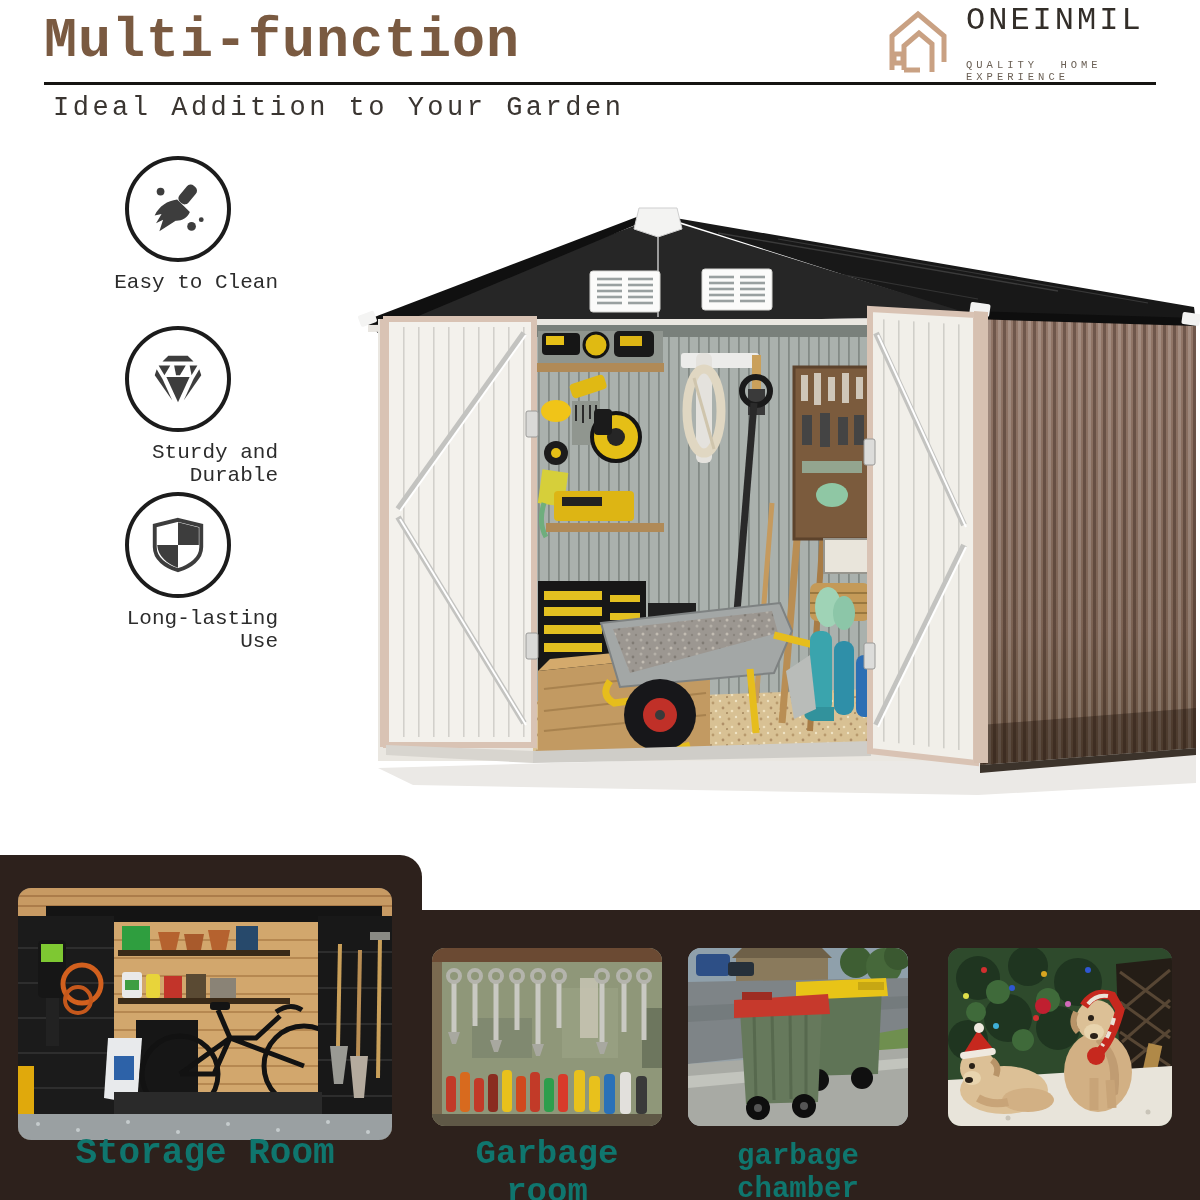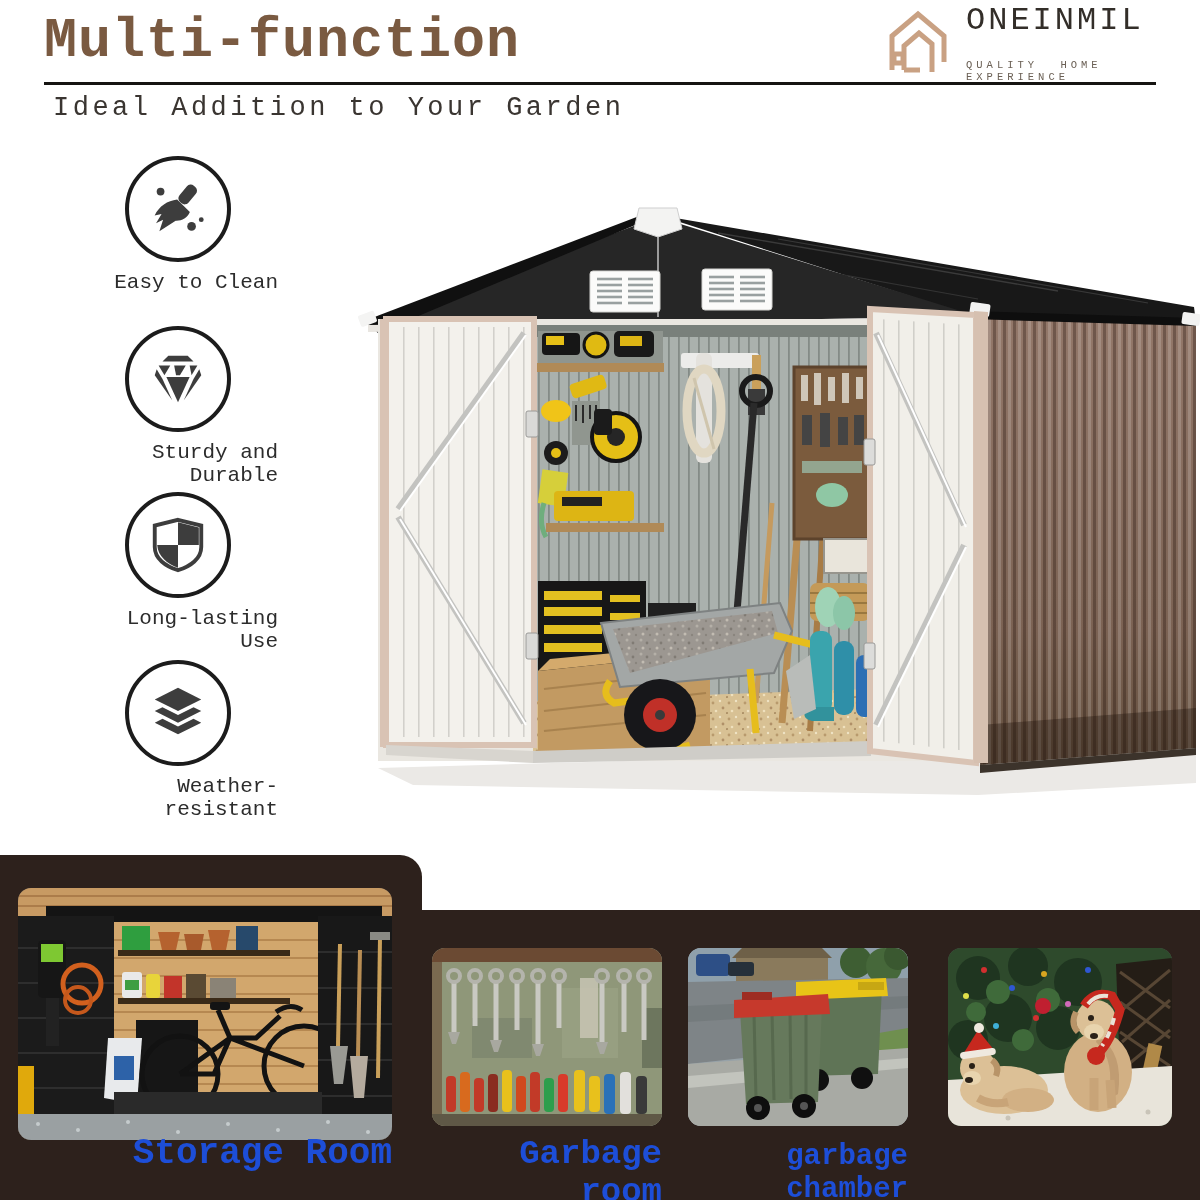--- a/index.html
+++ b/index.html
@@ -32,21 +32,21 @@
   
   .band-a{position:absolute;left:0;top:855px;width:422px;height:345px;background:#2d211c;
           border-top-right-radius:22px;}
   .band-b{position:absolute;left:0;top:910px;width:1200px;height:290px;background:#2d211c;}
   .photo{position:absolute;border-radius:13px;overflow:hidden;background:#555;}
   .photo svg{display:block;}
   .p1{left:18px;top:888px;width:374px;height:252px;}
   .p2{left:432px;top:948px;width:230px;height:178px;}
   .p3{left:688px;top:948px;width:220px;height:178px;}
   .p4{left:948px;top:948px;width:224px;height:178px;}
-  .plabel{position:absolute;color:#1d4ed8;font-weight:700;text-align:right;}
+  .plabel{position:absolute;color:#0f766e;font-weight:700;text-align:center;}
   .pl1{left:18px;width:374px;top:1133px;font-size:36px;}
   .pl2{left:432px;width:230px;top:1135px;font-size:34px;}
   .pl3{left:688px;width:220px;top:1140px;font-size:29px;}
   .pl4{left:948px;width:224px;top:1133px;font-size:36px;}
 </style>
 </head>
 <body>
 
 <div class="page">
 
@@ -106,32 +106,20 @@
           <polygon points="44,18 52,18 46,28"></polygon>
           <polygon points="20,30 44,30 32,56"></polygon>
           <polygon points="10,22 16,32 26,54 8,28"></polygon>
           <polygon points="54,22 48,32 38,54 56,28"></polygon>
         </g>
       </svg>
     </div>
     <div class="flabel">Sturdy and Durable</div>
   </div>
 
-  <div class="feature f4">
-    <div class="fcircle">
-      <svg viewBox="0 0 64 64">
-        <g fill="#3d3d3d">
-          <polygon points="32,6 56,18 32,30 8,18"></polygon>
-          <path d="M8 30 L16 26 L32 34 L48 26 L56 30 L32 42 Z"></path>
-          <path d="M8 42 L16 38 L32 46 L48 38 L56 42 L32 54 Z"></path>
-        </g>
-      </svg>
-    </div>
-    <div class="flabel">Weather-resistant</div>
-  </div>
 
   <div class="shed">
   <svg viewBox="0 0 842 618" width="842" height="618">
     <defs>
       <linearGradient id="brownWall" x1="0" y1="0" x2="0" y2="1">
         <stop offset="0" stop-color="#93786a"></stop>
             <stop offset="0.7" stop-color="#7b6253"></stop>
         <stop offset="1" stop-color="#64503f"></stop>
       </linearGradient>
       <pattern id="ribsBrown" width="10" height="12" patternUnits="userSpaceOnUse">

